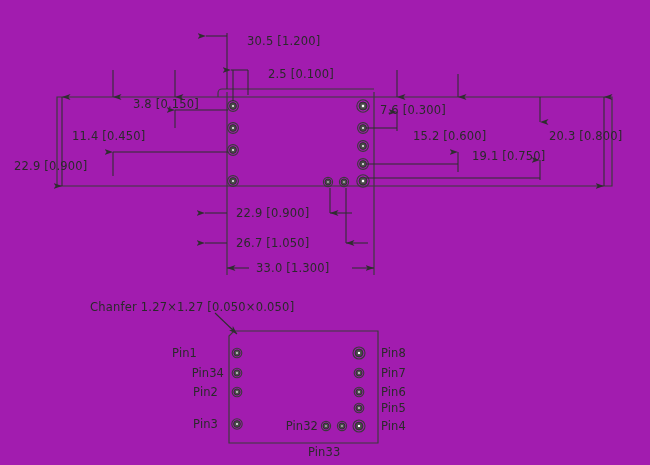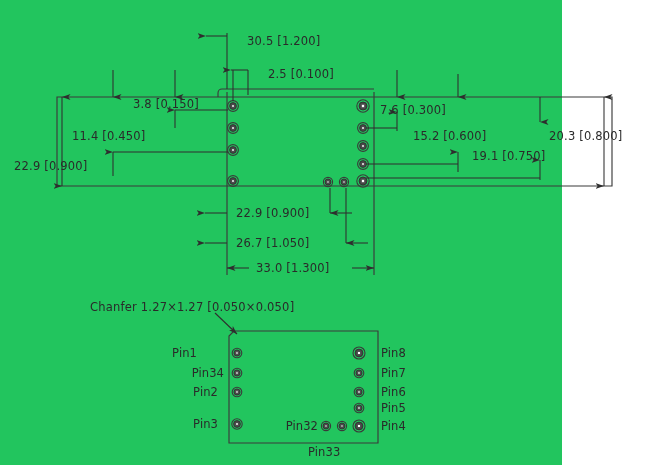--- a/index.html
+++ b/index.html
@@ -9,23 +9,23 @@
   }
   body {
     width: 650px;
     height: 465px;
     font-family: "DejaVu Sans", sans-serif;
     overflow: hidden;
     position: relative;
   }
   #root {
     position: relative;
-    width: 562px;
+    width: 650px;
     height: 465px;
-    background: #22c55e;
+    background: #a21caf;
   }
   svg.drawing {
     position: absolute;
     left: 0;
     top: 0;
     width: 650px;
     height: 465px;
   }
   .dimtext {
     font-family: "DejaVu Sans", sans-serif;

